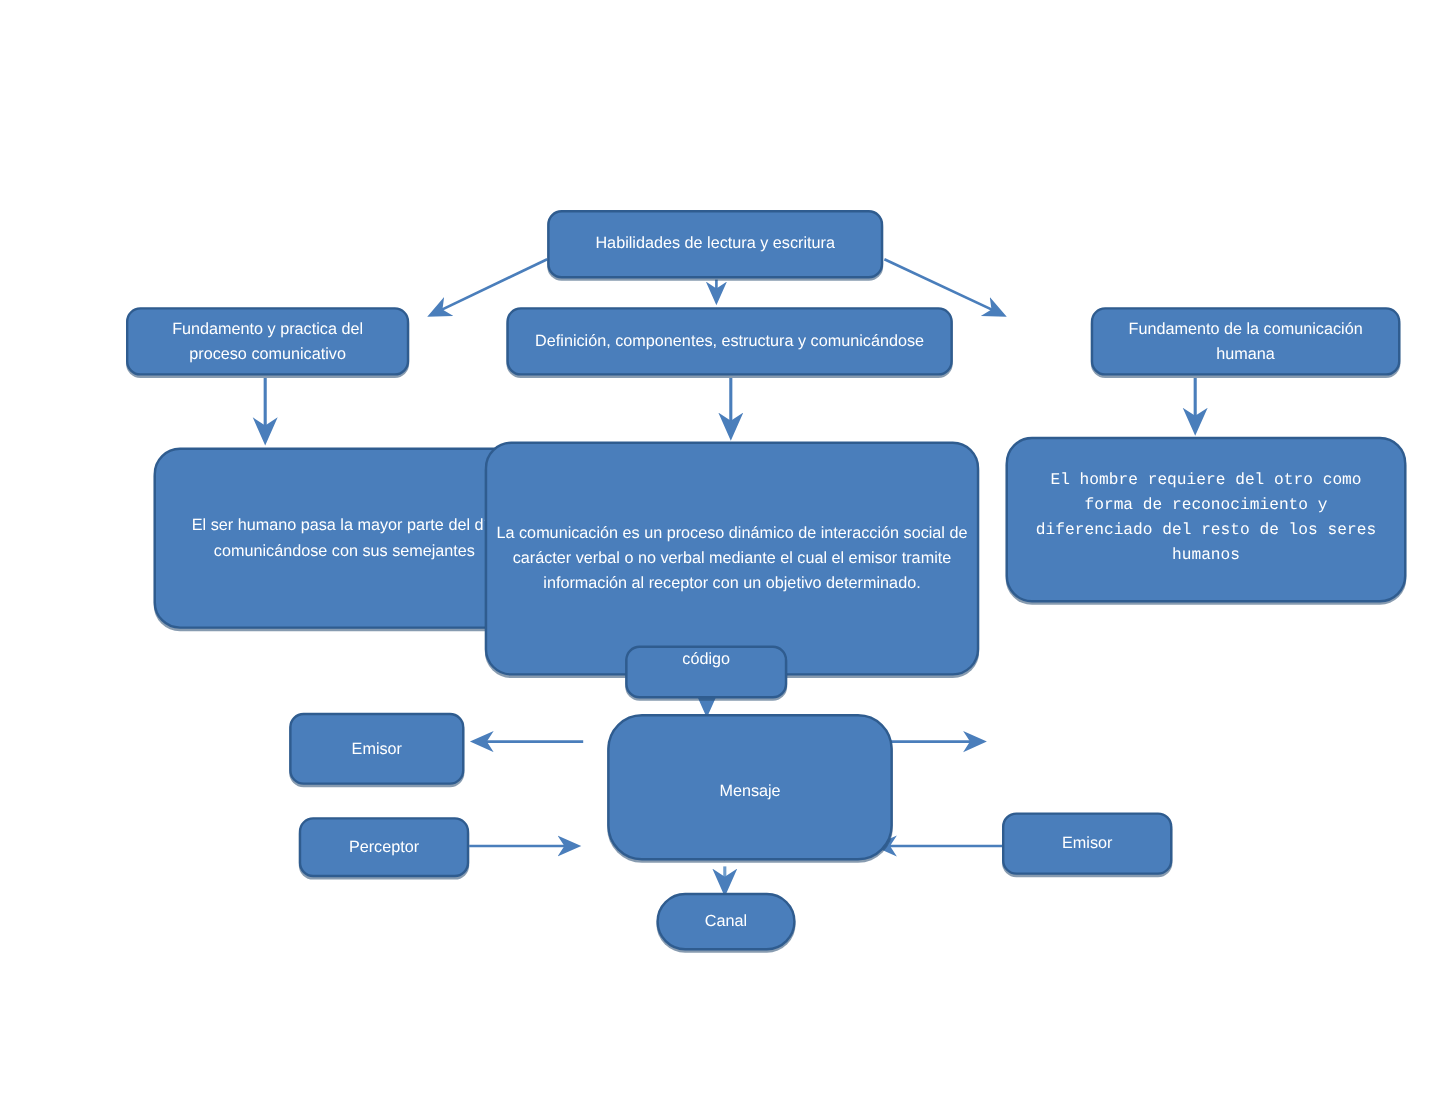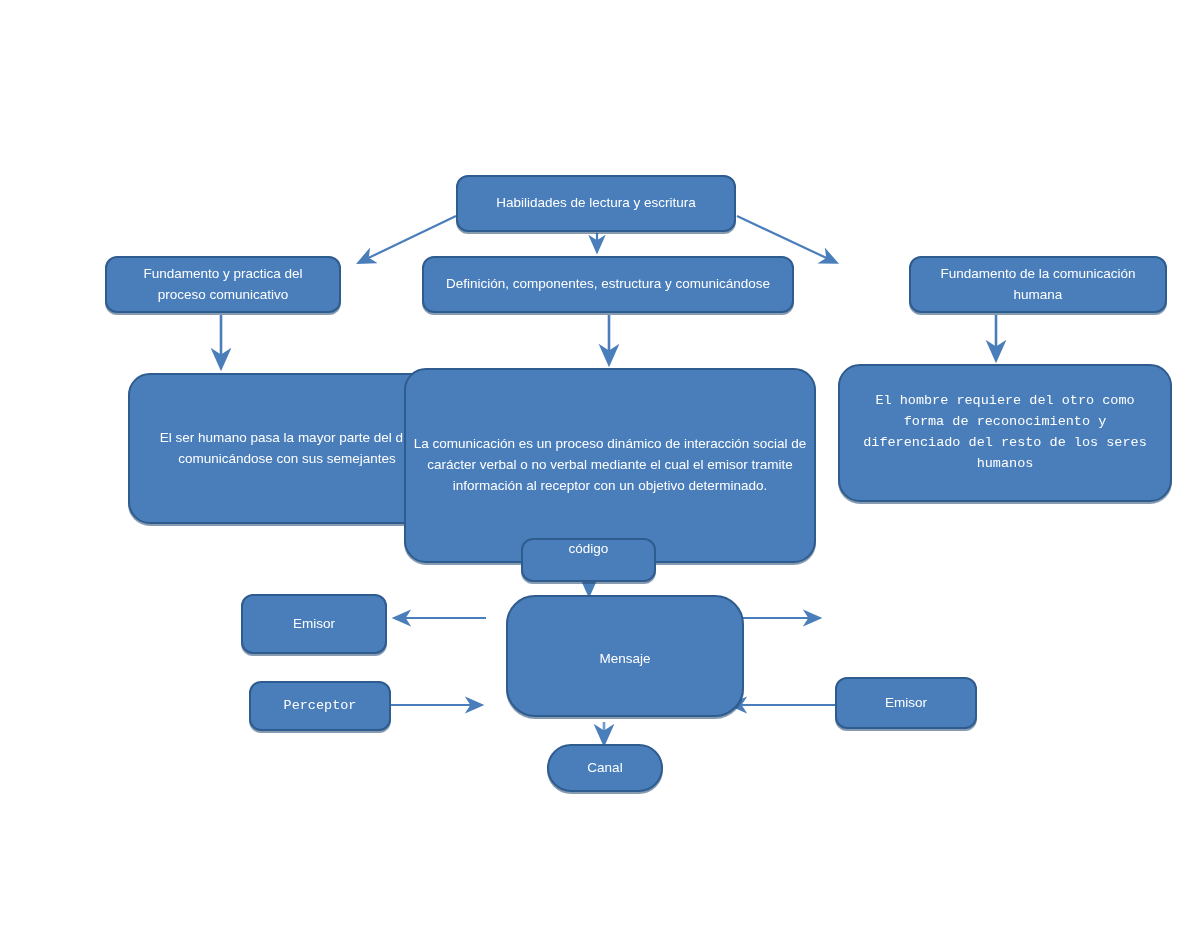--- a/index.html
+++ b/index.html
@@ -119,21 +119,21 @@
   </div>
 
   <div class="node" style="left:486px; top:595px; width:238px; height:122px; border-radius:29px; align-items:flex-start; padding-top:52px;margin-left:20px;">
     <span>Mensaje</span>
   </div>
 
   <div class="node" style="left:241px; top:594px; width:146px; height:60px;">
     <span>Emisor</span>
   </div>
 
-  <div class="node" style="left:249px; top:681px; width:142px; height:50px;font-family:Liberation Mono, monospace;">
+  <div class="node" style="left:249px; top:681px; width:142px; height:50px;">
     <span>Perceptor</span>
   </div>
 
 
   <div class="node" style="left:835px; top:677px; width:142px; height:52px;">
     <span>Emisor</span>
   </div>
 
   <div class="node" style="left:547px; top:744px; width:116px; height:48px;border-radius:24px;">
     <span>Canal</span>

